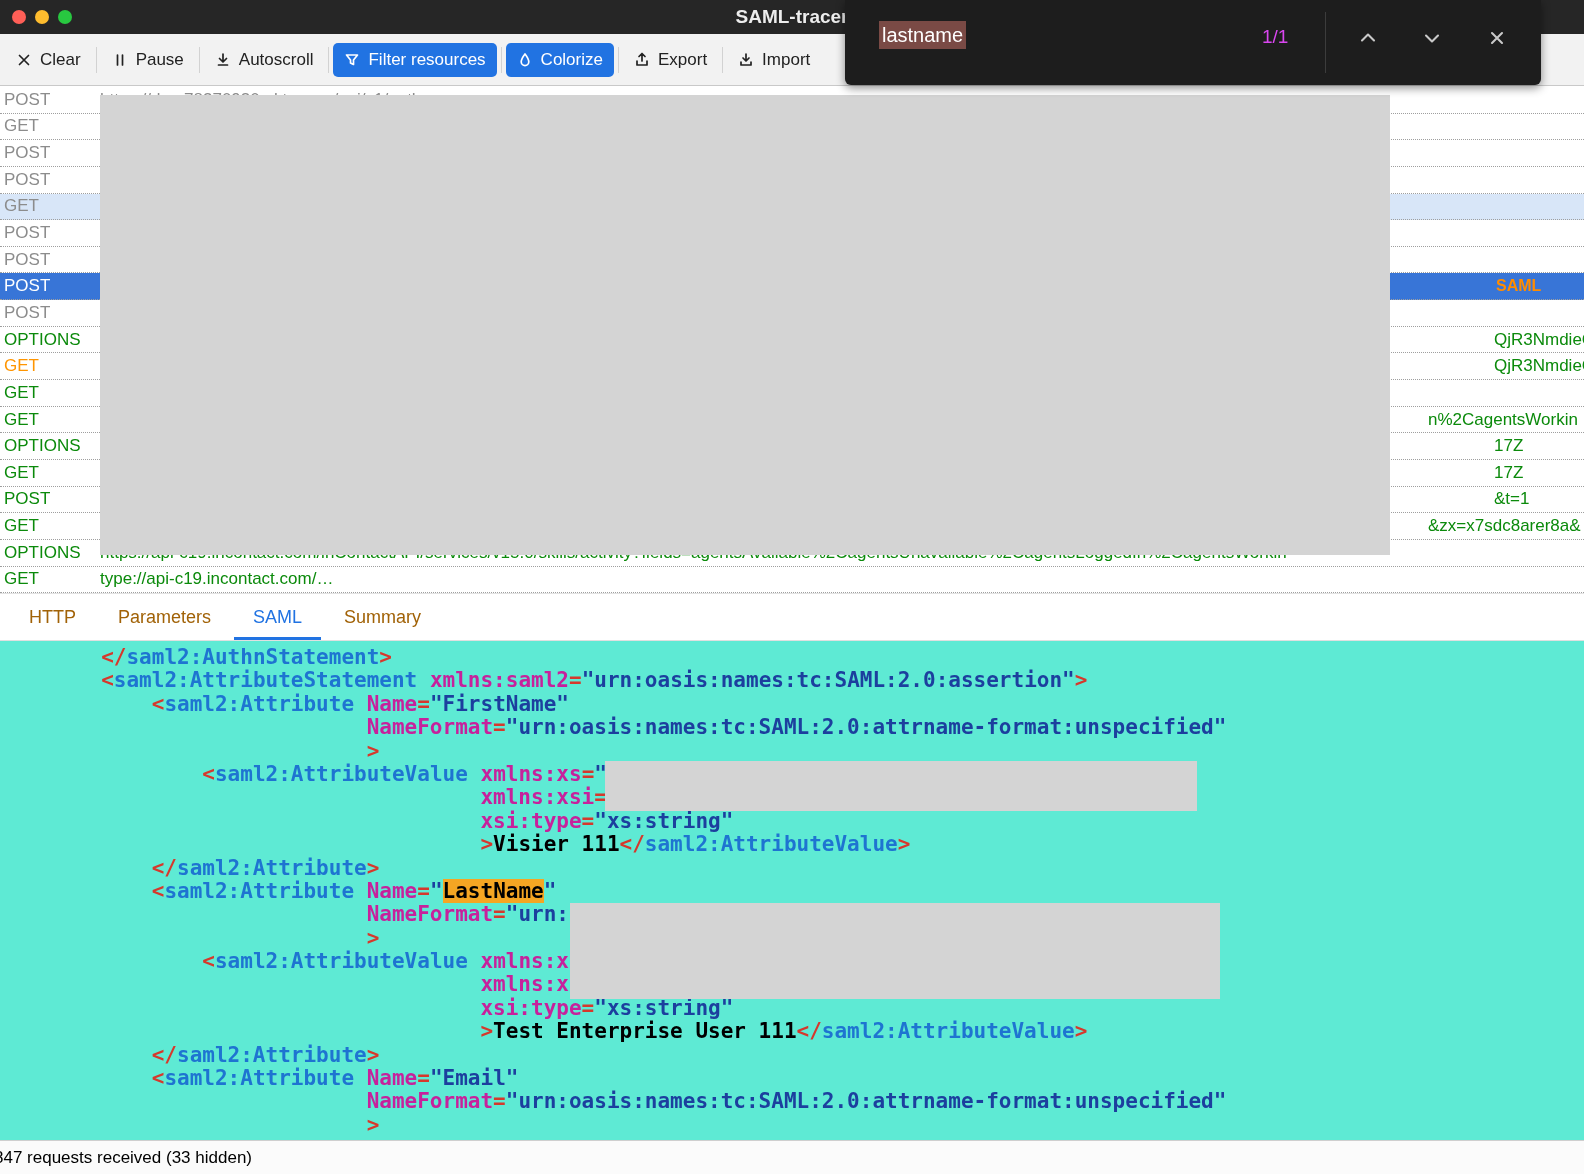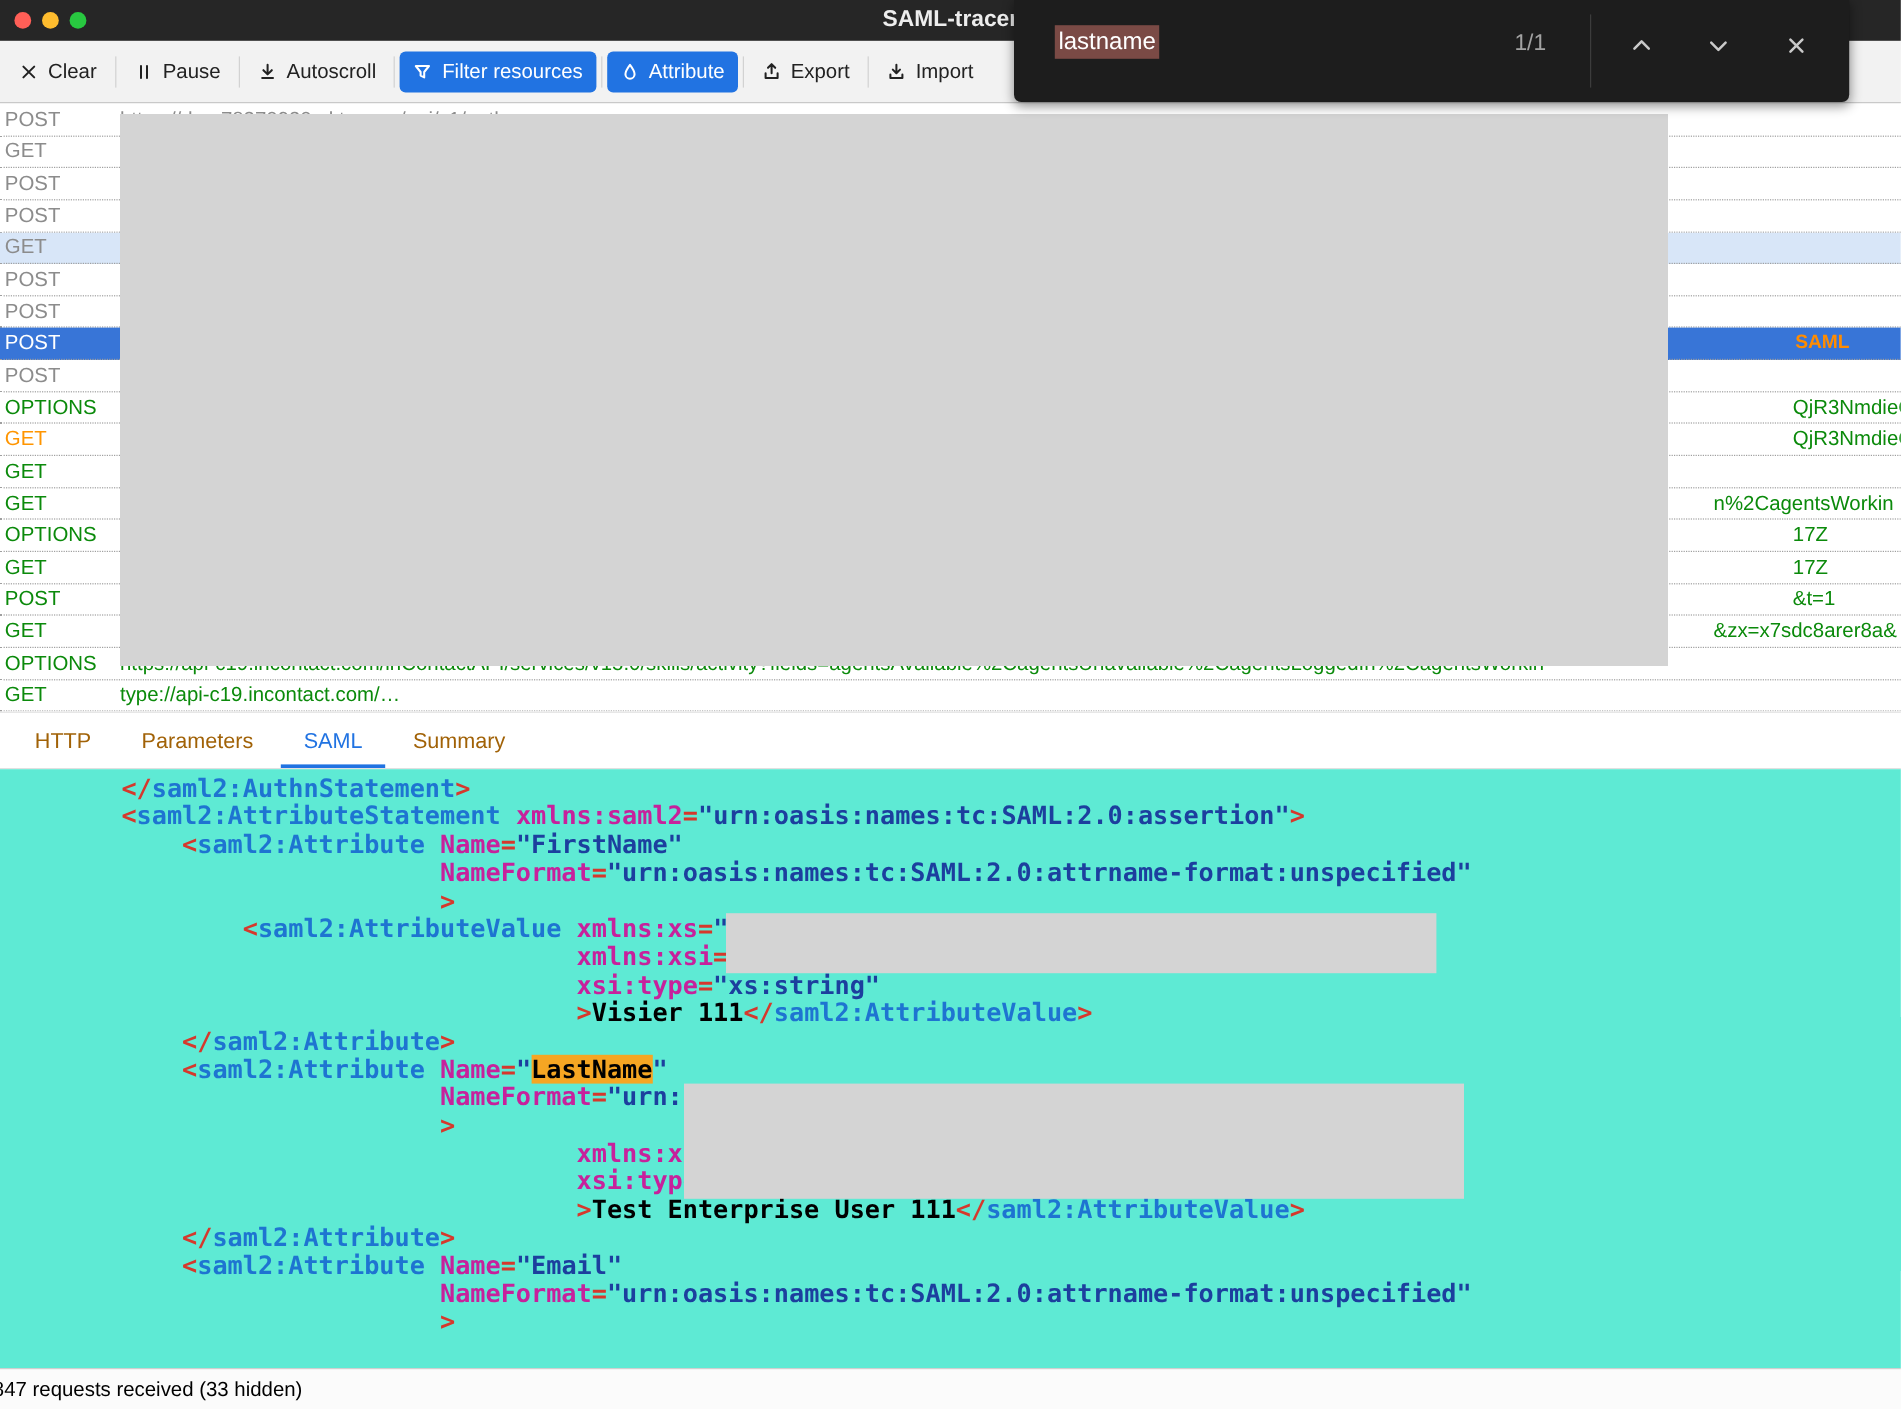--- a/index.html
+++ b/index.html
@@ -29,21 +29,21 @@
   .icon { display:inline-block; }
   .icon svg { width:100%; height:100%; fill:none; stroke:currentColor; stroke-width:1.7;
     stroke-linecap:round; stroke-linejoin:round; display:block; }
   .tb-btn .icon { width:16px; height:16px; }
 
   
   .search-overlay { position:absolute; left:845px; top:0; width:696px; height:85px; background:#1d1d1d;
     z-index:20; box-shadow:0 3px 10px rgba(0,0,0,.45); border-radius:0 0 6px 6px; }
   .search-input { position:absolute; left:34px; top:24px; font-size:20px; color:#fff; }
   .search-input .sel { background:var(--search-selection,#7a4a45); padding:3px 3px; }
-  .match-counter { position:absolute; left:417px; top:26px; font-size:19px; color:#a3a3a3; }
+  .match-counter { position:absolute; left:417px; top:26px; font-size:19px; color:#d946ef; }
   .so-sep { position:absolute; left:480px; top:12px; width:1px; height:61px; background:#3c3c3c; }
   .so-btn { position:absolute; top:17px; width:42px; height:42px; border:none; background:transparent;
     color:#c9c9c9; display:flex; align-items:center; justify-content:center; }
   .so-btn .icon { width:24px; height:24px; }
   .so-btn .icon svg { stroke-width:2.1; }
   .so-prev { left:502px; } .so-next { left:566px; } .so-close { left:631px; }
 
   
   .request-list { position:absolute; left:0; top:87px; width:100%; height:506px; background:#fff; overflow:hidden; }
   .req-row { position:relative; height:26.65px; border-bottom:1px dotted #9f9f9f; font-size:17px; }
@@ -140,21 +140,21 @@
       </span>
       <span>Filter resources</span>
     </button>
     <span class="tb-sep"></span>
     <button class="tb-btn active">
       <span class="icon">
         <svg viewBox="0 0 16 16">
           <path d="M8 2 C8 2 4.2 7 4.2 9.8 A3.8 3.8 0 0 0 11.8 9.8 C11.8 7 8 2 8 2 Z"></path>
         </svg>
       </span>
-      <span>Attribute</span>
+      <span>Colorize</span>
     </button>
     <span class="tb-sep"></span>
     <button class="tb-btn">
       <span class="icon">
         <svg viewBox="0 0 16 16">
           <path d="M8 9 V2 M5 4.5 L8 1.5 L11 4.5 M3 9 V13 H13 V9"></path>
         </svg>
       </span>
       <span>Export</span>
     </button>
@@ -256,20 +256,21 @@
     <div class="xline">                             <span class="tk-a">NameFormat</span><span class="tk-p">=</span><span class="tk-v">"urn:oasis:names:tc:SAML:2.0:attrname-format:unspecified"</span></div>
     <div class="xline">                             <span class="tk-p">&gt;</span></div>
     <div class="xline">                <span class="tk-p">&lt;</span><span class="tk-t">saml2:AttributeValue</span><span class="tk-x"> </span><span class="tk-a">xmlns:xs</span><span class="tk-p">=</span><span class="tk-v">"</span></div>
     <div class="xline">                                      <span class="tk-a">xmlns:xsi</span><span class="tk-p">=</span></div>
     <div class="xline">                                      <span class="tk-a">xsi:type</span><span class="tk-p">=</span><span class="tk-v">"xs:string"</span></div>
     <div class="xline">                                      <span class="tk-p">&gt;</span><span class="tk-x">Visier 111</span><span class="tk-p">&lt;/</span><span class="tk-t">saml2:AttributeValue</span><span class="tk-p">&gt;</span></div>
     <div class="xline">            <span class="tk-p">&lt;/</span><span class="tk-t">saml2:Attribute</span><span class="tk-p">&gt;</span></div>
     <div class="xline">            <span class="tk-p">&lt;</span><span class="tk-t">saml2:Attribute</span><span class="tk-x"> </span><span class="tk-a">Name</span><span class="tk-p">=</span><span class="tk-v">"</span><span class="tk-m">LastName</span><span class="tk-v">"</span></div>
     <div class="xline">                             <span class="tk-a">NameFormat</span><span class="tk-p">=</span><span class="tk-v">"urn:</span></div>
     <div class="xline">                             <span class="tk-p">&gt;</span></div>
+    <div class="xline">                <span class="tk-p">&lt;</span><span class="tk-t">saml2:AttributeValue</span><span class="tk-x"> </span><span class="tk-a">xmlns:x</span></div>
     <div class="xline">                                      <span class="tk-a">xmlns:x</span></div>
     <div class="xline">                                      <span class="tk-a">xsi:type</span><span class="tk-p">=</span><span class="tk-v">"xs:string"</span></div>
     <div class="xline">                                      <span class="tk-p">&gt;</span><span class="tk-x">Test Enterprise User 111</span><span class="tk-p">&lt;/</span><span class="tk-t">saml2:AttributeValue</span><span class="tk-p">&gt;</span></div>
     <div class="xline">            <span class="tk-p">&lt;/</span><span class="tk-t">saml2:Attribute</span><span class="tk-p">&gt;</span></div>
     <div class="xline">            <span class="tk-p">&lt;</span><span class="tk-t">saml2:Attribute</span><span class="tk-x"> </span><span class="tk-a">Name</span><span class="tk-p">=</span><span class="tk-v">"Email"</span></div>
     <div class="xline">                             <span class="tk-a">NameFormat</span><span class="tk-p">=</span><span class="tk-v">"urn:oasis:names:tc:SAML:2.0:attrname-format:unspecified"</span></div>
     <div class="xline">                             <span class="tk-p">&gt;</span></div>
   </div>
 
 <div class="redact redact-xml-a"></div>

